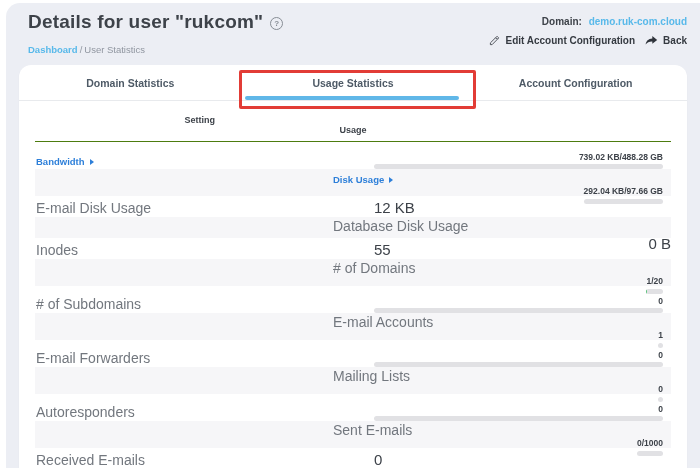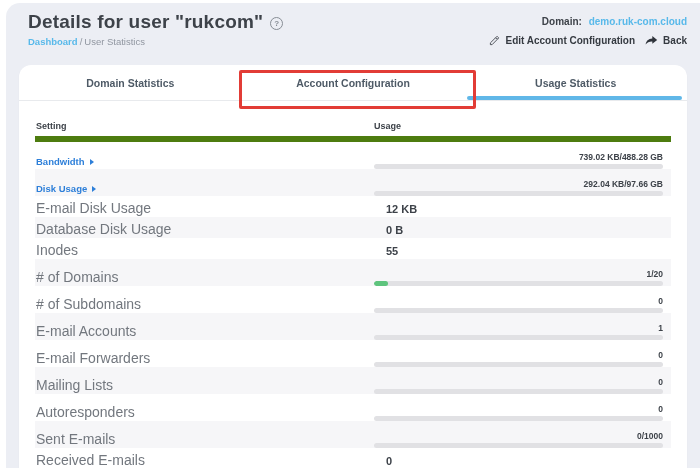--- a/index.html
+++ b/index.html
@@ -15,21 +15,21 @@
   }
   
   .header { display:flex; justify-content:space-between; padding:8px 13px 0 22px; }
   .page-title-row { display:flex; align-items:center; gap:7px; }
   .page-title { font-size:19px; font-weight:700; color:#3d4249; letter-spacing:.2px; }
   .help-icon {
     width:13px; height:13px; border:1px solid #878d95; border-radius:50%;
     font-size:8px; font-weight:700; color:#878d95; display:inline-flex;
     align-items:center; justify-content:center; margin-top:2px;
   }
-  .breadcrumb { margin-top:3px; font-size:9.5px; }
+  .breadcrumb { margin-top:11px; font-size:9.5px; }
   .breadcrumb .bc-link { color:#58b9ea; font-weight:600; text-decoration:none; cursor:pointer; }
   .breadcrumb .bc-sep { color:#9096a0; margin:0 2px; }
   .breadcrumb .bc-current { color:#9096a0; }
   .header-right { text-align:right; }
   .domain-line { margin-top:5px; font-size:10px; }
   .domain-label { font-weight:700; color:#3d4249; }
   .domain-value { color:#58b9ea; font-weight:600; margin-left:4px; cursor:pointer; }
   .actions-line { margin-top:8px; display:flex; align-items:center; justify-content:flex-end; font-size:10px; font-weight:600; color:#353a41; }
   .action { display:inline-flex; align-items:center; gap:5px; cursor:pointer; }
   .action + .action { margin-left:10px; }
@@ -52,37 +52,37 @@
   }
   
   .highlight-box {
     position:absolute; left:220px; top:5px; width:237px; height:39px;
     border:3px solid #e23c36; border-radius:2px; pointer-events:none; z-index:5;
   }
   
   .table { padding:0 16px; }
   .thead {
     display:flex; align-items:center; height:27px; margin-top:14px;
-    border-bottom:6px solid #4d7c0f; font-size:9px; font-weight:700; color:#3d4249;
+    border-bottom:1px solid #4d7c0f; font-size:9px; font-weight:700; color:#3d4249;flex-direction:column;
   }
   .col-setting { width:339px; flex:none; padding-left:1px; }
   .col-usage { flex:1 1 auto; min-width:0; }
   .row { display:flex; align-items:flex-end; }
-  .row.striped { background:#f6f6f8; }
+  .row.striped { background:#f6f6f8;flex-direction:column; }
   .row.bar-row { height:27px; }
   .row.plain-row { height:21px; }
   .setting-label { font-size:14px; color:#72777e; font-weight:500; }
   .setting-link { font-size:9.5px; color:#2d7fd9; font-weight:600; cursor:pointer; display:inline-flex; align-items:center; gap:5px; }
   .link-arrow-icon {
     width:0; height:0; display:inline-block;
     border-left:4px solid #2d7fd9; border-top:3px solid transparent; border-bottom:3px solid transparent;
   }
   .usage-stack { display:flex; flex-direction:column; justify-content:center; gap:3px; }
   .usage-value { font-size:8.5px; font-weight:700; color:#3d4249; text-align:right; padding-right:8px; line-height:1; }
-  .usage-text { font-size:11px; font-weight:700; color:#3d4249;margin-left:12px; }
+  .usage-text { font-size:15px; font-weight:400; color:#3d4249; }
   .usage-bar { height:5px; background:#e1e1e4; border-radius:3px; margin-right:8px; overflow:hidden; }
   .usage-bar .fill { height:100%; background:#5ec47d; border-radius:3px; }
 </style>
 </head>
 <body>
 
 <div class="page-pane">
 
   <div class="header">
     <div>
@@ -112,22 +112,22 @@
             </svg>
           <span>Back</span>
         </span>
       </div>
     </div>
   </div>
 
   <div class="card">
     <div class="tabs">
         <div class="tab">Domain Statistics</div>
+        <div class="tab active">Usage Statistics</div>
         <div class="tab">Account Configuration</div>
-        <div class="tab active">Usage Statistics</div>
       </div>
     <div class="highlight-box"></div>
     <div class="table">
       <div class="thead">
         <span class="col-setting">Setting</span>
         <span class="col-usage">Usage</span>
       </div>
       <div id="tbody">
           <div class="row bar-row">
             <div class="col-setting"><span class="setting-link">Bandwidth<span class="link-arrow-icon"></span></span></div>

